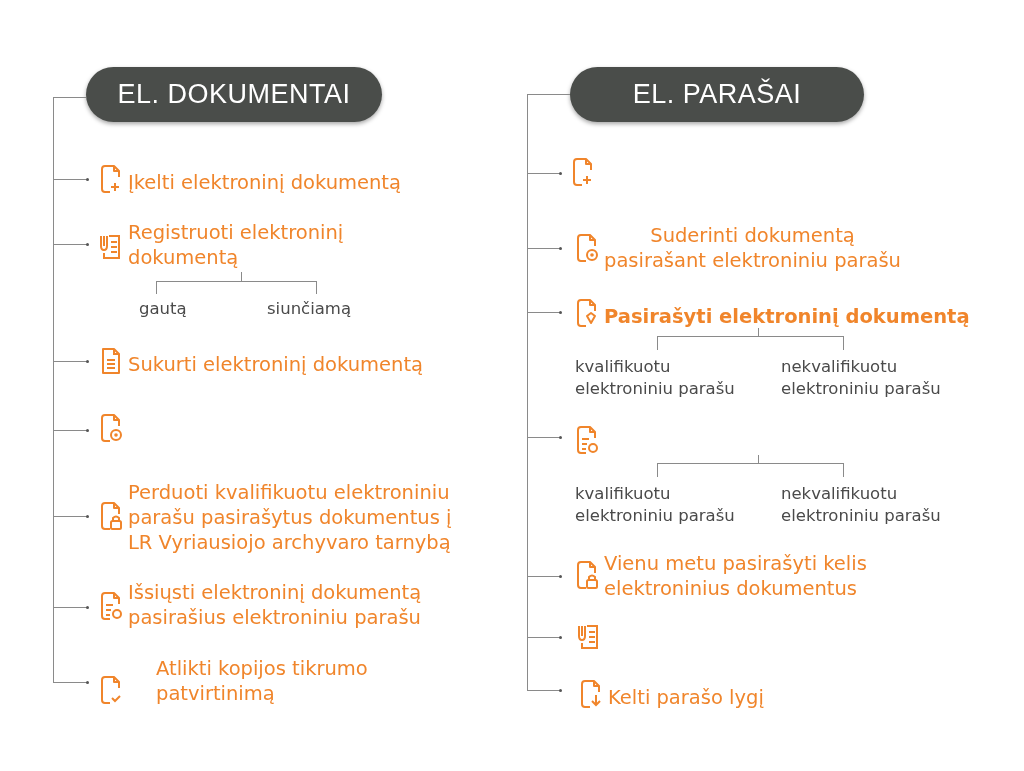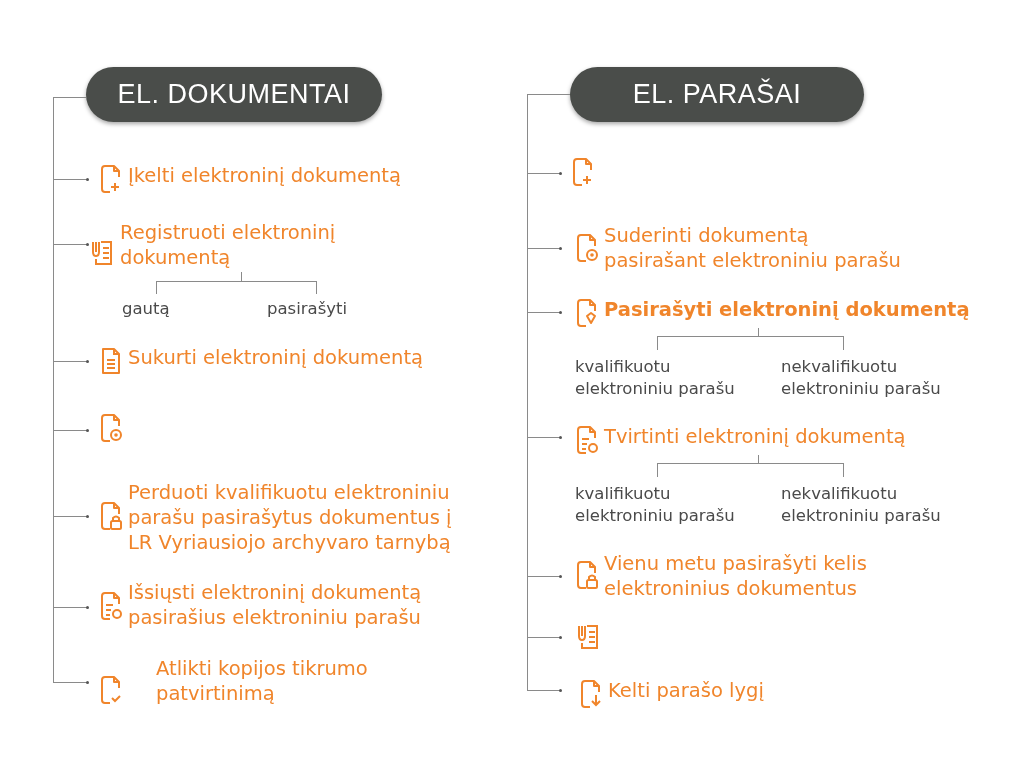--- a/index.html
+++ b/index.html
@@ -9,21 +9,21 @@
   }
   .pill {
     position:absolute; height:55px; border-radius:28px; background:#4a4d4a;
     color:#ffffff; display:flex; align-items:center; justify-content:center;
     font-size:27px; letter-spacing:0.5px; box-shadow:0 2px 4px rgba(0,0,0,0.35);
     font-family:"Liberation Sans", sans-serif;
   }
   .vline { position:absolute; width:1px; background:#8a8a8a; }
   .hline { position:absolute; height:1px; background:#8a8a8a; }
   .dot { position:absolute; width:3px; height:3px; border-radius:50%; background:#555; }
-  .item { position:absolute; display:flex; align-items:flex-start; }
+  .item { position:absolute; display:flex; align-items:flex-end; }
   .item .icon { width:28px; height:32px; flex:0 0 28px; margin-right:4px; }
   .item .icon svg { width:28px; height:32px; display:block; }
   .label {
     color:#f0852b; font-size:19.5px; line-height:25px; white-space:pre-line;
   }
   .sub {
     position:absolute; color:#4a4a4a; font-size:16.5px; line-height:22px; white-space:pre-line;
   }
 </style>
 </head>
@@ -52,37 +52,37 @@
     <svg viewBox="0 0 28 32">
         <use href="#doc-base"></use>
         <path d="M19 20 V28 M15 24 H23" stroke="#f0852b" stroke-width="2"></path>
       </svg>
   </span>
   <span class="label">Įkelti elektroninį dokumentą</span>
 </div>
 
 <div class="hline" style="left:53px;top:244px;width:34px;"></div>
 <div class="dot" style="left:86px;top:243px;"></div>
-<div class="item" style="left:88px;top:220px;align-items:flex-end;">
+<div class="item" style="left:96px;top:220px;align-items:center;">
   <span class="icon" style="margin-top:6px;">
     <svg viewBox="0 0 28 32">
         <path d="M5 4 V14 Q5 18 8 18 Q11 18 11 14 V4 M8 4 V14" fill="none" stroke="#f0852b" stroke-width="2"></path>
         <path d="M13 4 H23 V26 H8 V21" fill="none" stroke="#f0852b" stroke-width="2"></path>
         <path d="M15 10 H21 M15 15 H21 M15 20 H21" stroke="#f0852b" stroke-width="2"></path>
       </svg>
   </span>
   <span class="label">Registruoti elektroninį
 dokumentą</span>
 </div>
 <div class="vline" style="left:241px;top:272px;height:9px;"></div>
 <div class="hline" style="left:156px;top:281px;width:161px;"></div>
 <div class="vline" style="left:156px;top:281px;height:13px;"></div>
 <div class="vline" style="left:316px;top:281px;height:13px;"></div>
-<div class="sub" style="left:122px;top:298px;">gautą</div>
-<div class="sub" style="left:267px;top:298px;">pasirašyti</div>
+<div class="sub" style="left:139px;top:298px;">gautą</div>
+<div class="sub" style="left:267px;top:298px;">siunčiamą</div>
 
 <div class="hline" style="left:53px;top:361px;width:34px;"></div>
 <div class="dot" style="left:86px;top:360px;"></div>
 <div class="item" style="left:96px;top:345px;">
   <span class="icon">
     <svg viewBox="0 0 28 32">
         <path d="M7 4 H18 L23 9 V28 H7 Z" fill="none" stroke="#f0852b" stroke-width="2" stroke-linejoin="round"></path>
         <path d="M18 4 V9 H23" fill="none" stroke="#f0852b" stroke-width="2"></path>
         <path d="M11 15 H19 M11 19 H19 M11 23 H19" stroke="#f0852b" stroke-width="2"></path>
       </svg>
@@ -156,21 +156,21 @@
   <span class="icon" style="margin-top:8px;">
     <svg viewBox="0 0 28 32">
         <use href="#doc-base"></use>
         <path d="M19 20 V28 M15 24 H23" stroke="#f0852b" stroke-width="2"></path>
       </svg>
   </span>
 </div>
 
 <div class="hline" style="left:527px;top:248px;width:33px;"></div>
 <div class="dot" style="left:559px;top:247px;"></div>
-<div class="item" style="left:572px;top:223px;align-items:flex-start;">
+<div class="item" style="left:572px;top:223px;align-items:flex-start;text-align:center;">
   <span class="icon" style="margin-top:9px;">
     <svg viewBox="0 0 28 32">
         <use href="#doc-base"></use>
         <circle cx="20" cy="23" r="5" fill="none" stroke="#f0852b" stroke-width="2"></circle>
         <circle cx="20" cy="23" r="1.8" fill="#f0852b"></circle>
       </svg>
   </span>
   <span class="label">Suderinti dokumentą
 pasirašant elektroniniu parašu</span>
 </div>
@@ -198,21 +198,20 @@
 <div class="hline" style="left:527px;top:437px;width:33px;"></div>
 <div class="dot" style="left:559px;top:436px;"></div>
 <div class="item" style="left:572px;top:424px;">
   <span class="icon">
     <svg viewBox="0 0 28 32">
         <use href="#doc-base"></use>
         <path d="M10 15 H17 M10 20 H15 M10 25 H14" stroke="#f0852b" stroke-width="2"></path>
         <circle cx="21" cy="24" r="4" fill="none" stroke="#f0852b" stroke-width="2"></circle>
       </svg>
   </span>
-  <span class="label">Tvirtinti elektroninį dokumentą</span>
 </div>
 <div class="vline" style="left:758px;top:455px;height:8px;"></div>
 <div class="hline" style="left:657px;top:463px;width:187px;"></div>
 <div class="vline" style="left:657px;top:463px;height:14px;"></div>
 <div class="vline" style="left:843px;top:463px;height:14px;"></div>
 <div class="sub" style="left:575px;top:483px;">kvalifikuotu
 elektroniniu parašu</div>
 <div class="sub" style="left:781px;top:483px;">nekvalifikuotu
 elektroniniu parašu</div>
 

